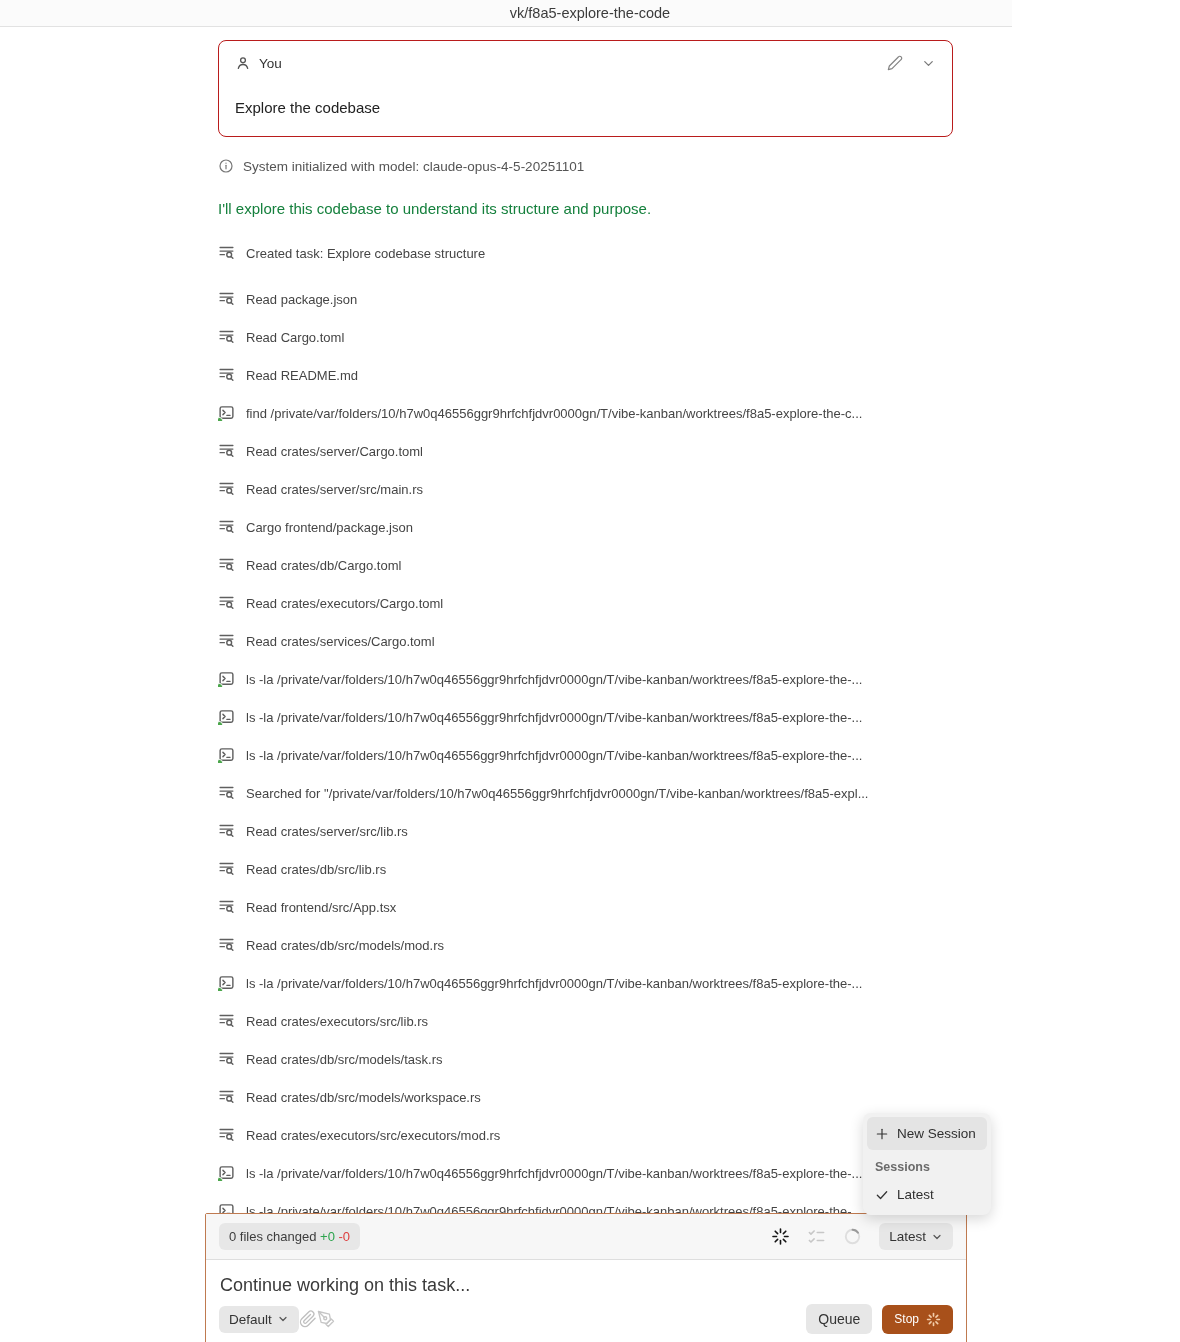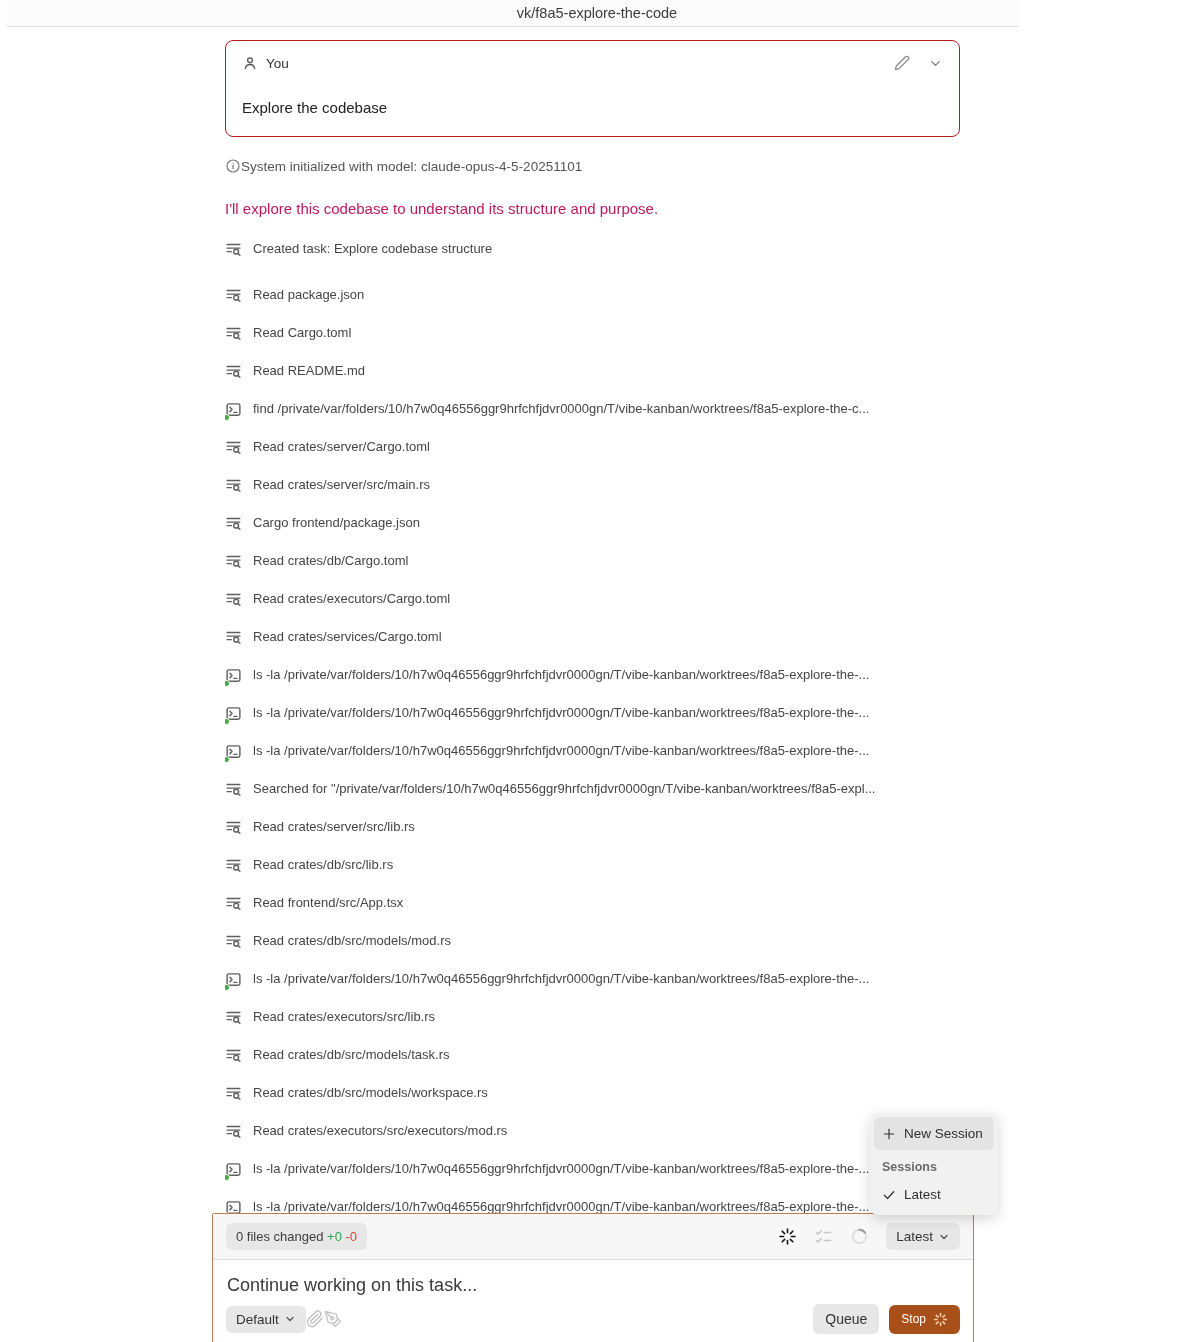--- a/index.html
+++ b/index.html
@@ -1,41 +1,41 @@
 <!DOCTYPE html>
 <html><head>
 <meta charset="utf-8">
 <style>
   * { margin:0; padding:0; box-sizing:border-box; }
   body { background:#fff; font-family:"Liberation Sans", sans-serif; }
-  .page { position:relative; width:1012px; height:1342px; overflow:hidden; background:#ffffff; color:#2f2f2f;margin-left:7px; }
+  .page { position:relative; width:1012px; height:1342px; overflow:hidden; background:#ffffff; color:#2f2f2f; }
 
   
   .app-header { position:absolute; top:0; left:0; width:1180px; height:27px;
     background:#fbfbfb; border-bottom:1px solid #e2e2e2;
     display:flex; align-items:center; justify-content:center;
     font-size:14.5px; color:#3c3c3c; }
 
   
   .thread { position:absolute; left:218px; top:27px; width:735px; }
 
   .user-card { margin-top:13px; border:1px solid #b91c1c; border-radius:8px;
     background:#fff; padding:12px 16px 20px 16px; }
   .card-header { display:flex; align-items:center; gap:8px; height:20px; }
   .card-author { font-size:13.5px; color:#333; }
   .card-header-right { margin-left:auto; display:flex; align-items:center; gap:18px; }
   .card-body { margin-top:26px; font-size:15px; color:#222; }
 
-  .system-row { margin-top:21px; display:flex; align-items:center; 
+  .system-row { margin-top:21px; display:flex; align-items:center; gap:9px;
     font-size:13.5px; color:#555; }
 
-  .assistant-intro { margin-top:26px; font-size:15px; color:#be185d; }
+  .assistant-intro { margin-top:26px; font-size:15px; color:#15803d; }
 
   .tool-list { margin-top:24px; }
-  .tool-item { display:flex; align-items:flex-start; gap:11px; height:20px;
+  .tool-item { display:flex; align-items:flex-end; gap:11px; height:20px;
     margin-bottom:18px; font-size:13px; color:#454545; white-space:nowrap; overflow:hidden; cursor:pointer; }
   .tool-item.first { margin-bottom:26px; }
   .tool-icon { position:relative; width:17px; height:17px; flex:0 0 17px; display:inline-flex; }
   .tool-icon svg { width:17px; height:17px; }
   .green-dot { position:absolute; left:-2px; bottom:-3px; width:7px; height:7px;
     border-radius:50%; background:#4ca64c; border:1px solid #fff; }
 
   
   .session-menu { position:absolute; left:863px; top:1113px; width:128px; z-index:50;
     background:#f1f1f1; border-radius:8px; box-shadow:0 4px 14px rgba(0,0,0,.16);

